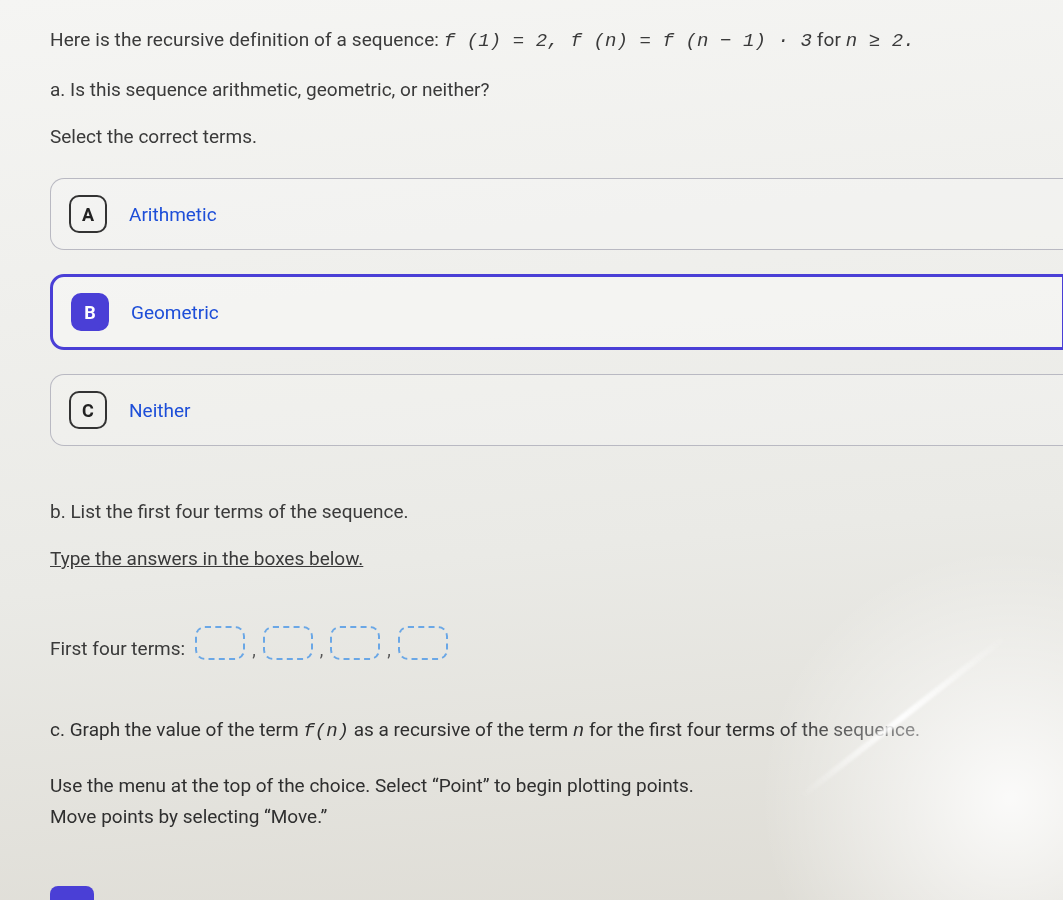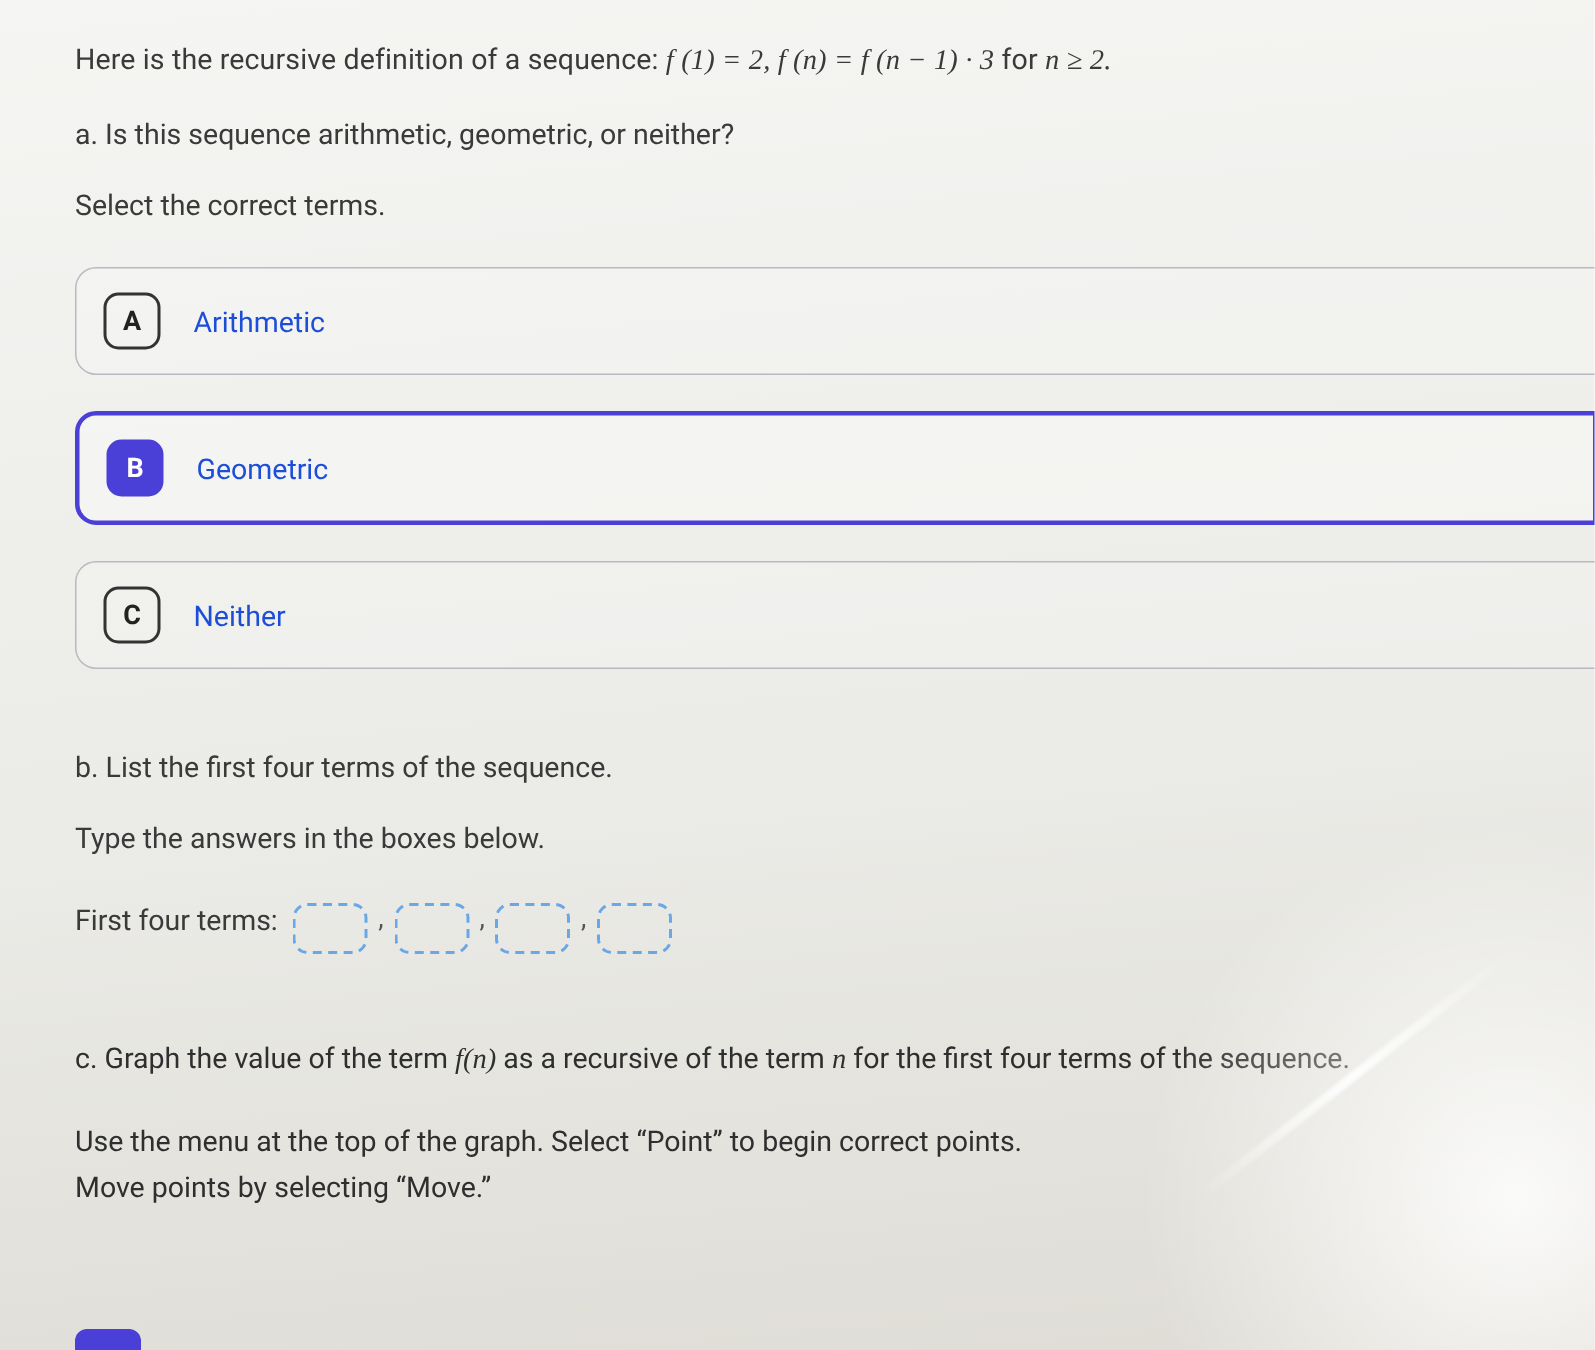--- a/index.html
+++ b/index.html
@@ -14,21 +14,21 @@
   }
   .page {
     padding: 28px 0 0 50px;
   }
   .intro {
     font-size: 19px;
     color: #3a3a3a;
     margin-bottom: 26px;
     letter-spacing: 0.1px;
   }
-  .math-i { font-style: italic; font-family: Liberation Serif, serif; }
+  .math-i { font-style: italic; font-family: Liberation Mono, monospace; }
   .q-line {
     font-size: 19px;
     color: #3a3a3a;
     margin-bottom: 24px;
   }
   .instruction {
     font-size: 19px;
     color: #3a3a3a;
     margin-bottom: 30px;
   }
@@ -70,24 +70,24 @@
   .choice.selected .letter {
     background: #4a3fd6;
     border-color: #4a3fd6;
     color: #fff;
   }
   .choice .label {
     font-size: 19px;
     color: #1d4ed8;
   }
   .sub-b .q-line { margin-bottom: 24px; }
-  .sub-b .instruction { margin-bottom: 32px; }
+  .sub-b .instruction { margin-bottom: 56px; text-decoration: underline; }
   .terms-row {
     display: flex;
-    align-items: flex-start;
+    align-items: flex-end;
     gap: 6px;
     margin-bottom: 56px;
   }
   .terms-label {
     font-size: 19px;
     color: #3a3a3a;
     margin-right: 4px;
   }
   .term-input {
     width: 50px;
@@ -185,21 +185,21 @@
   </div>
 
   <div class="sub-c">
     <p>
       <span>c. Graph the value of the term </span>
       <span class="math-i">f(n)</span>
       <span> as a recursive of the term </span>
       <span class="math-i">n</span>
       <span> for the first four terms of the sequence.</span>
     </p>
-    <p class="tight">Use the menu at the top of the graph. Select “Point” to begin correct points.</p>
+    <p class="tight">Use the menu at the top of the choice. Select “Point” to begin plotting points.</p>
     <p>Move points by selecting “Move.”</p>
   </div>
 
 </div>
 
 <div class="glare"></div>
 <div class="streak"></div>
 <div class="btn-stub"></div>
 
 </body></html>

